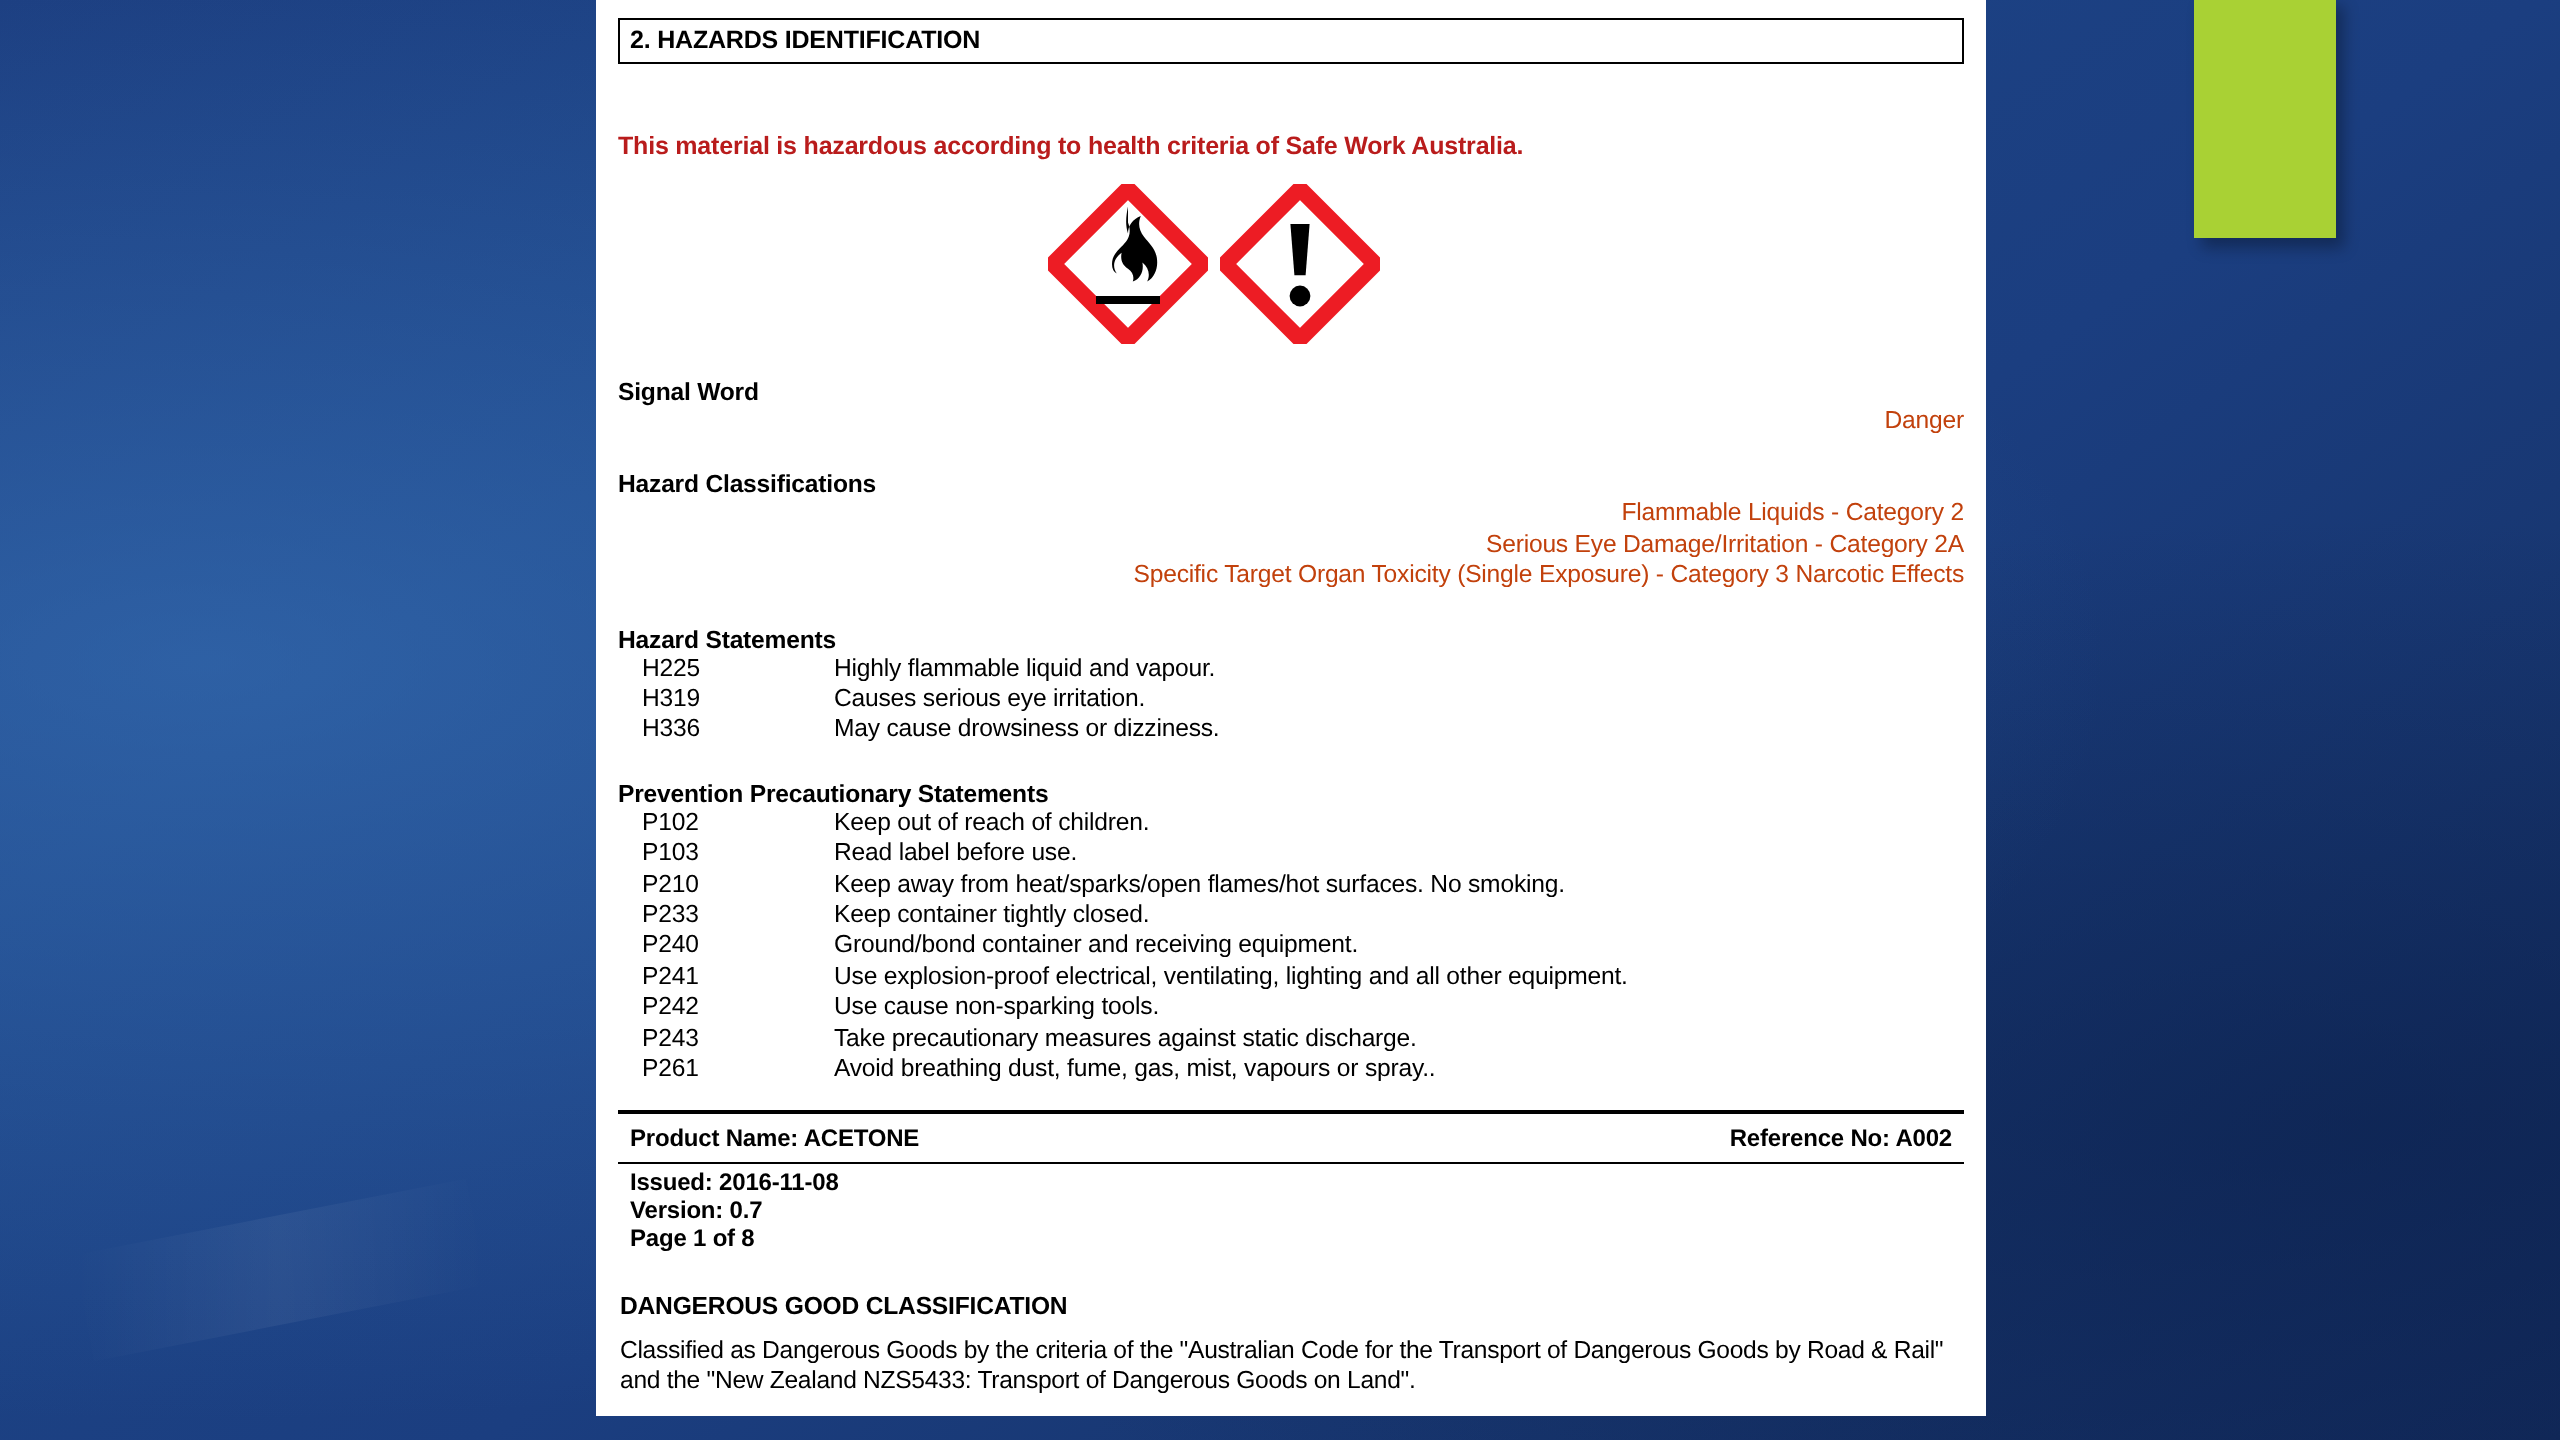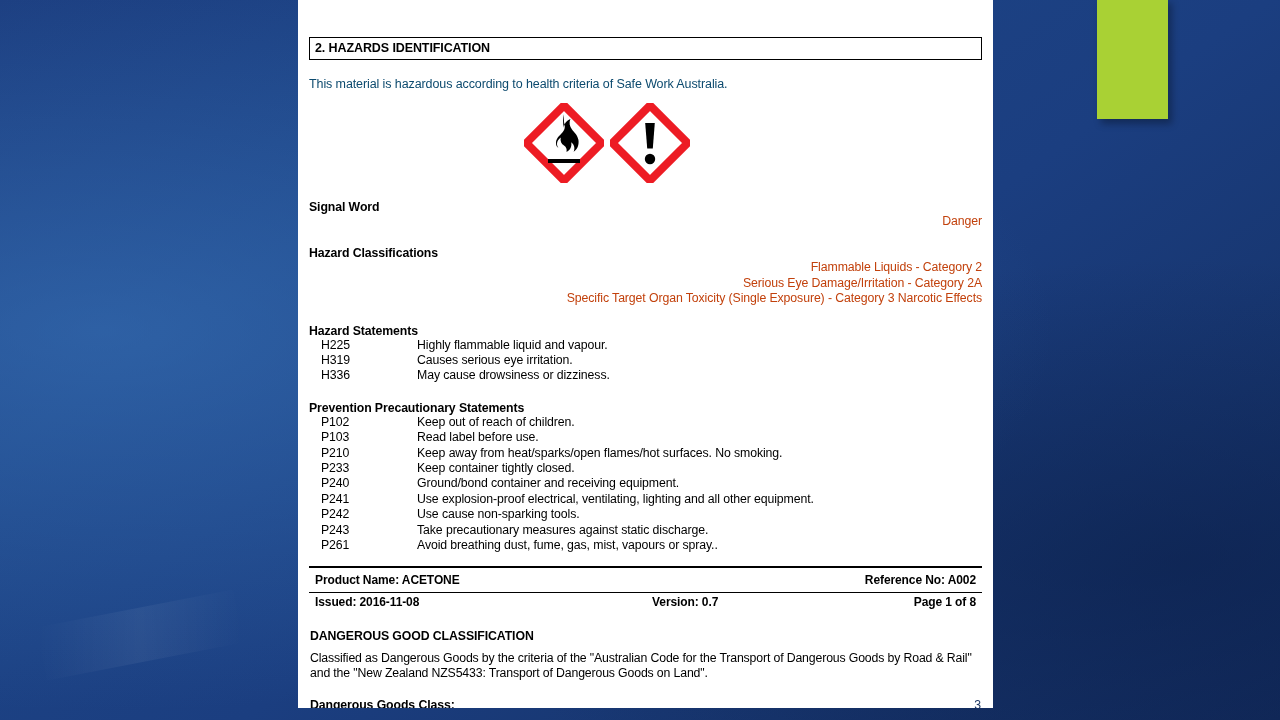--- a/index.html
+++ b/index.html
@@ -48,28 +48,27 @@
   }
 
   
   .section-header {
     border: 1px solid #000;
     padding: 3px 5px 4px 5px;
     font-size: 12.5px;
     font-weight: bold;
     color: #000;
     letter-spacing: -0.1px;
-    margin-top: 28px;
   }
 
   .intro-line {
-    margin-top: 17px;
+    margin-top: 34px;
     font-size: 12.5px;
-    font-weight: normal;
-    color: #0c4a6e;
+    font-weight: bold;
+    color: #b91c1c;
     letter-spacing: -0.1px;
   }
 
   
   .pictogram-row {
     margin-top: 12px;
     display: flex;
     justify-content: center;
     gap: 6px;
     padding-right: 78px;
@@ -119,20 +118,21 @@
     font-size: 12px;
     font-weight: bold;
     color: #000;
     letter-spacing: -0.1px;
     padding: 0 6px 4px 6px;
   }
   .footer-row.second {
     border-top: 1.2px solid #000;
     padding-top: 2px;
     margin-top: 1px;
+    flex-direction: column;
   }
   .footer-left   { flex: 0 0 42%; text-align: left; }
   .footer-center { flex: 1 1 auto; text-align: center; }
   .footer-right  { flex: 0 0 30%; text-align: right; }
 
   
   .dg-section { margin-top: 16px; padding: 0 1px; }
   .dg-title {
     font-size: 12.3px;
     font-weight: bold;

